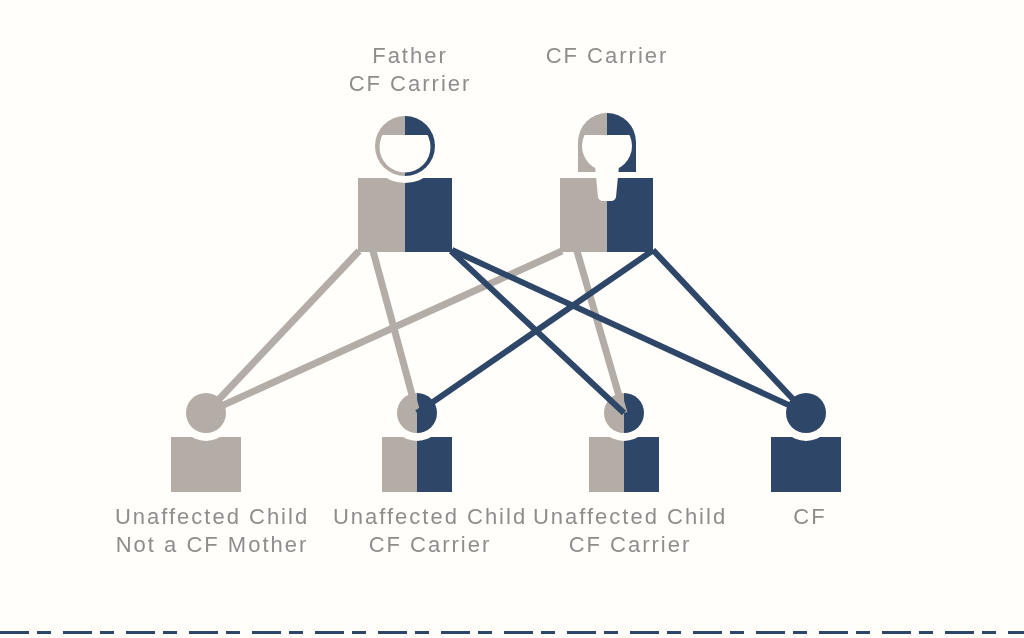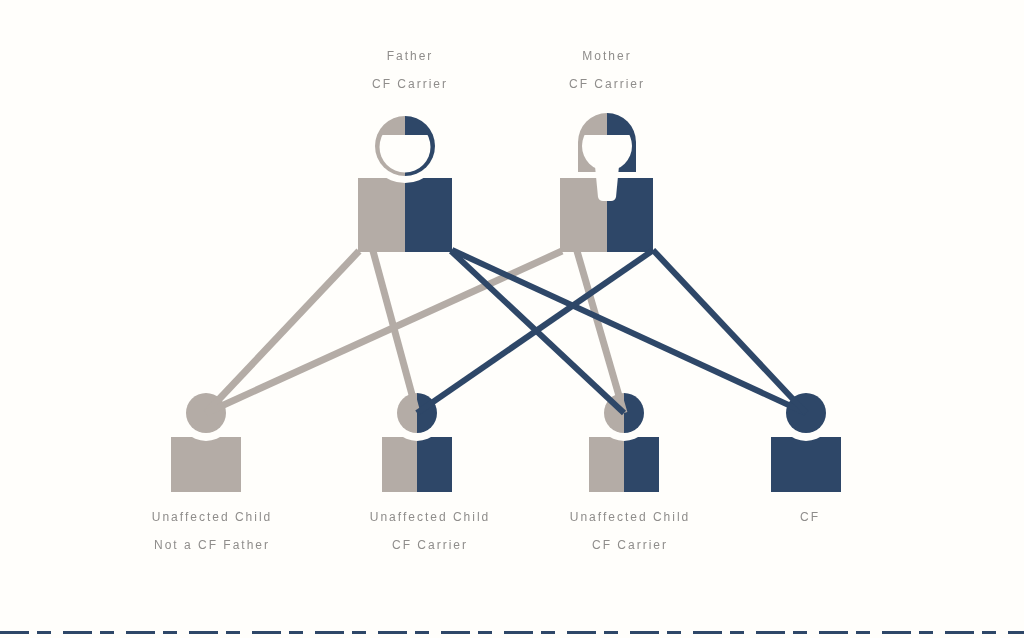--- a/index.html
+++ b/index.html
@@ -20,21 +20,21 @@
   .fill-gray{fill:var(--gray);}
   .fill-blue{fill:var(--blue);}
   .fill-bg{fill:var(--bg);}
   .stroke-gray{stroke:var(--gray);stroke-width:7;fill:none;}
   .stroke-blue{stroke:var(--blue);stroke-width:6;fill:none;}
   .label{
     position:absolute;
     transform:translateX(-50%);
     text-align:center;
     color:var(--label);
-    font-size:12px;
+    font-size:22px;
     line-height:28px;
     letter-spacing:2px;
     white-space:nowrap;
   }
   .bottom-strip{
     position:absolute;
     left:0;top:631px;
     width:1024px;height:3px;
     background:repeating-linear-gradient(90deg,
       var(--blue) 0 29px, transparent 29px 37px,
@@ -113,27 +113,26 @@
       <line x1="653" y1="250" x2="806" y2="413" class="stroke-blue"></line>
     </g>
   </svg>
 
   <div class="label" style="left:410px;top:42px">
     <div>Father</div>
     <div>CF Carrier</div>
   </div>
 
   <div class="label" style="left:607px;top:42px">
-    <div>Mother</div>
     <div>CF Carrier</div>
   </div>
 
   <div class="label" style="left:212px;top:503px">
     <div>Unaffected Child</div>
-    <div>Not a CF Father</div>
+    <div>Not a CF Mother</div>
   </div>
 
   <div class="label" style="left:430px;top:503px">
     <div>Unaffected Child</div>
     <div>CF Carrier</div>
   </div>
 
   <div class="label" style="left:630px;top:503px">
     <div>Unaffected Child</div>
     <div>CF Carrier</div>

